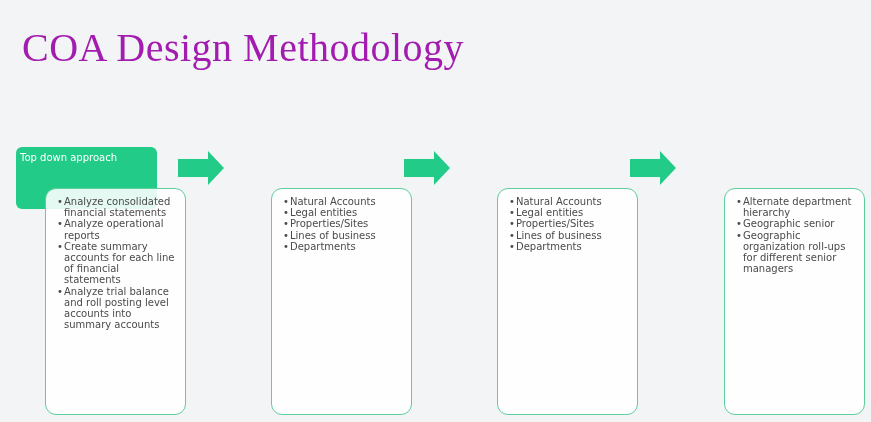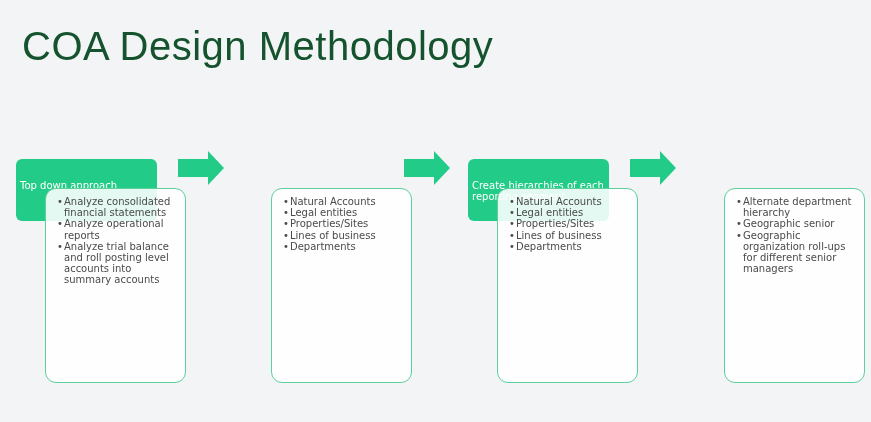--- a/index.html
+++ b/index.html
@@ -4,33 +4,33 @@
 <style>
   html, body { margin:0; padding:0; }
   body {
     width:871px; height:422px; overflow:hidden;
     background:#f3f4f6;
     font-family:"DejaVu Sans", sans-serif;
     position:relative;
   }
   .title {
     position:absolute; left:22px; top:24px;
-    font-size:40px; color:#14532d; font-weight:normal;
+    font-size:40px; color:#a21caf; font-weight:normal;
     letter-spacing:0.5px;
-    font-family:Liberation Sans, sans-serif;
+    font-family:Liberation Serif, serif;
   }
   .col { position:absolute; top:147px; width:230px; height:240px; }
   .header {
     position:absolute; left:0; top:0; width:141px; height:62px;
     background:#22cc88; border-radius:6px;
     color:#ffffff; font-size:10px; line-height:11px;
-    padding:21px 4px; box-sizing:border-box;margin-top:12px;
+    padding:5px 4px; box-sizing:border-box;
   }
   .body {
-    position:absolute; left:29px; top:41px; width:141px; height:195px;
+    position:absolute; left:29px; top:41px; width:141px; height:227px;
     background:rgba(255,255,255,0.88);
     border:1.5px solid #5ccf9c; border-radius:11px;
     box-sizing:border-box; padding:7px 8px 6px 12px;
   }
   .body ul { list-style:none; margin:0; padding:0; }
   .body li {
     font-size:10px; line-height:11.2px; color:#4a4a4a;
     position:relative; padding-left:6px;
   }
   .body li::before {
@@ -42,20 +42,21 @@
 <body>
 
 <div class="title">COA Design Methodology</div>
 
 <div class="col" style="left:16px;">
   <div class="header">Top down approach</div>
   <div class="body">
     <ul>
       <li>Analyze consolidated financial statements</li>
       <li>Analyze operational reports</li>
+      <li>Create summary accounts for each line of financial statements</li>
       <li>Analyze trial balance and roll posting level accounts into summary accounts</li>
     </ul>
   </div>
 </div>
 
 <svg class="arrow" style="left:178px;" viewBox="0 0 46 34">
   <polygon points="0,8 30,8 30,0 46,17 30,34 30,26 0,26" fill="#22cc88"></polygon>
 </svg>
 
 <div class="col" style="left:242px;">
@@ -68,21 +69,20 @@
       <li>Departments</li>
     </ul>
   </div>
 </div>
 
 <svg class="arrow" style="left:404px;" viewBox="0 0 46 34">
   <polygon points="0,8 30,8 30,0 46,17 30,34 30,26 0,26" fill="#22cc88"></polygon>
 </svg>
 
 <div class="col" style="left:468px;">
-  <div class="header">Create hierarchies of each reporting segment</div>
   <div class="body">
     <ul>
       <li>Natural Accounts</li>
       <li>Legal entities</li>
       <li>Properties/Sites</li>
       <li>Lines of business</li>
       <li>Departments</li>
     </ul>
   </div>
 </div>

